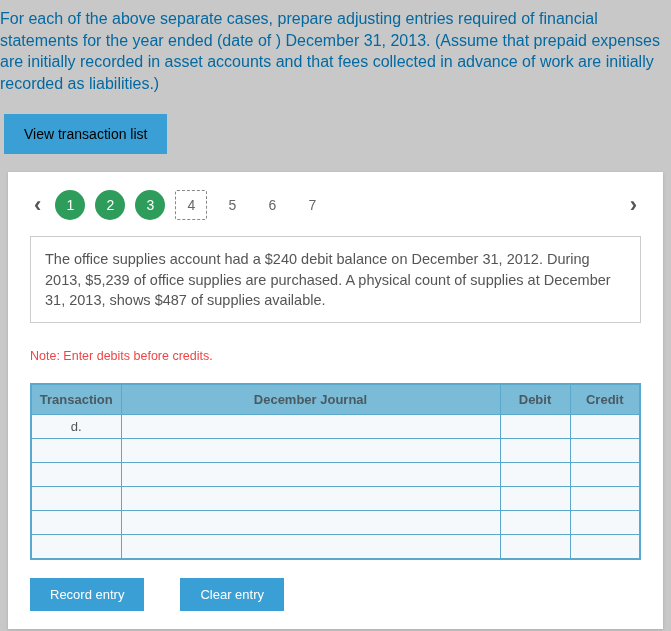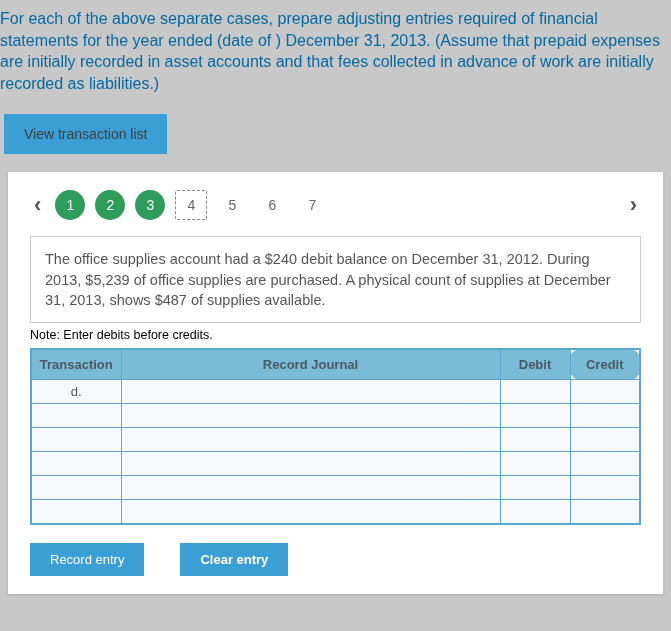--- a/index.html
+++ b/index.html
@@ -12,21 +12,21 @@
     position: relative;
   }
   .instructions {
     padding: 8px 10px 16px 0;
     color: #0369a1;
     font-size: 16px;
     line-height: 1.35;
   }
   .view-trans-btn {
     background: #3a9fd4;
-    color: #404040;
+    color: #000000;
     border: none;
     padding: 12px 20px;
     font-size: 14px;
     cursor: pointer;
     margin: 4px 0 18px 4px;
   }
   .worksheet {
     background: #fff;
     margin: 0 8px 0 8px;
     padding: 18px 22px 18px 22px;
@@ -72,26 +72,26 @@
     border-radius: 2px;
     width: 32px;
     height: 30px;
   }
   .prompt-box {
     border: 1px solid #ccc;
     padding: 12px 14px;
     font-size: 14.5px;
     color: #555;
     line-height: 1.4;
-    margin-bottom: 5px;
+    margin-bottom: 26px;
   }
   .note {
-    color: #000000;
+    color: #ef4444;
     font-size: 12.5px;
-    margin-bottom: 6px;
+    margin-bottom: 20px;
   }
   table.journal {
     width: 100%;
     border-collapse: collapse;
     border: 2px solid #5aa9cc;
   }
   table.journal th {
     background: #7abbd8;
     color: #4a5a60;
     font-weight: bold;
@@ -104,36 +104,36 @@
     height: 24px;
     font-size: 13px;
     text-align: center;
     color: #555;
     background: #f5f9fb;
   }
   table.journal td.gj { text-align: left; padding-left: 6px; }
   .col-trans { width: 90px; }
   .col-gj { }
   .col-debit { width: 70px; margin-left: 37px; }
-  .col-credit { width: 70px; border-radius: 10px; }
+  .col-credit { width: 70px; }
   .button-row {
     display: flex;
     align-items: center;
     margin-top: 18px;
     gap: 6px;
   }
   .btn {
     border: none;
     color: #fff;
     font-size: 13px;
     padding: 9px 20px;
     cursor: pointer;
   }
   .btn.rec { background: #3a9fd4; }
-  .btn.clr { background: #3a9fd4; margin-left: 30px; font-weight: bold; }
+  .btn.clr { background: #3a9fd4; margin-left: 30px; }
   .btn.view { background: #3a9fd4; margin-left: auto; }
 </style>
 </head>
 <body>
 
 
 
 <div class="instructions">For each of the above separate cases, prepare adjusting entries required of financial statements for the year ended (date of ) December 31, 2013. (Assume that prepaid expenses are initially recorded in asset accounts and that fees collected in advance of work are initially recorded as liabilities.)</div>
 
 <button class="view-trans-btn">View transaction list</button>
@@ -153,21 +153,21 @@
   </div>
 
   <div class="prompt-box">The office supplies account had a $240 debit balance on December 31, 2012. During 2013, $5,239 of office supplies are purchased. A physical count of supplies at December 31, 2013, shows $487 of supplies available.</div>
 
   <div class="note">Note: Enter debits before credits.</div>
 
   <table class="journal">
     <thead>
       <tr>
         <th class="col-trans">Transaction</th>
-        <th class="col-gj">Record Journal</th>
+        <th class="col-gj">December Journal</th>
         <th class="col-debit">Debit</th>
         <th class="col-credit">Credit</th>
       </tr>
     </thead>
     <tbody>
       <tr>
         <td>d.</td>
         <td class="gj"></td>
         <td></td>
         <td></td>

